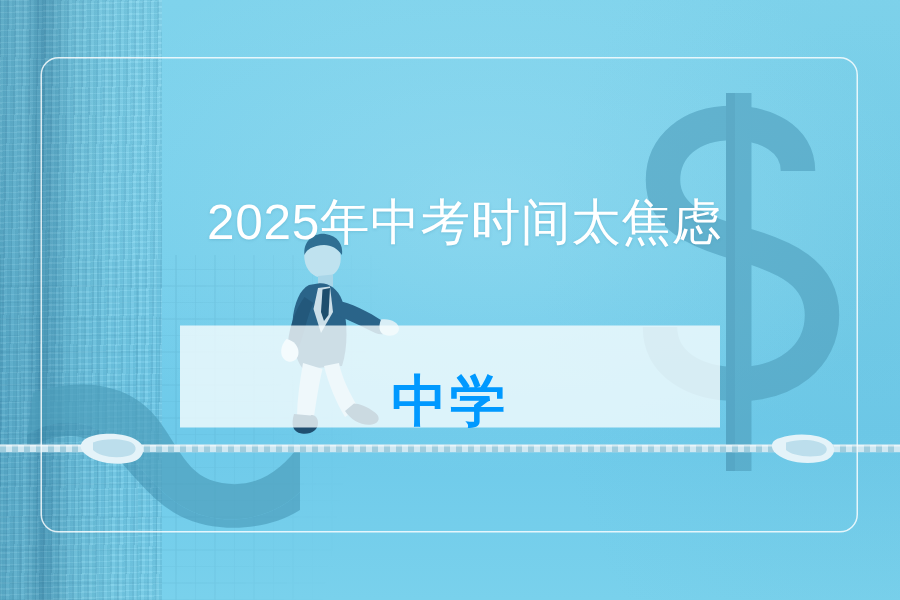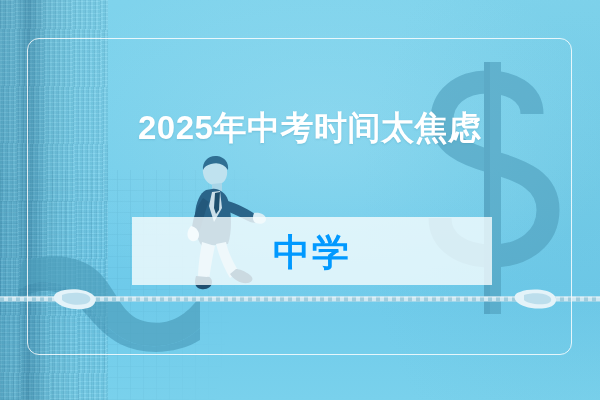--- a/index.html
+++ b/index.html
@@ -146,42 +146,41 @@
     border: 1.4px solid rgba(255,255,255,0.82);
     border-radius: 12px;
     box-sizing: border-box;
     pointer-events: none;
   }
 
   
   .headline {
     position: absolute;
     left: 138px;
-    top: 106px;
+    top: 126px;
     font-size: 33px;
     line-height: 44px;
-    font-weight: 700;
+    font-weight: 400;
     color: #ffffff;
     letter-spacing: 0.5px;
     white-space: nowrap;
     text-shadow: 0 1px 2px rgba(60,140,170,0.28);
   }
 
   
   .band {
     position: absolute;
     left: 120px;
     top: 217px;
     width: 360px;
     height: 68px;
     background: rgba(246,252,254,0.80);
     display: flex;
-    align-items: center;
+    align-items: flex-end;
     justify-content: center;
-    margin-left: 12px;
   }
   .band-label {
     font-size: 37px;
     line-height: 1;
     font-weight: 700;
     color: #0099ff;
     letter-spacing: 2px;
     position: relative;
     top: 1px;
   }

